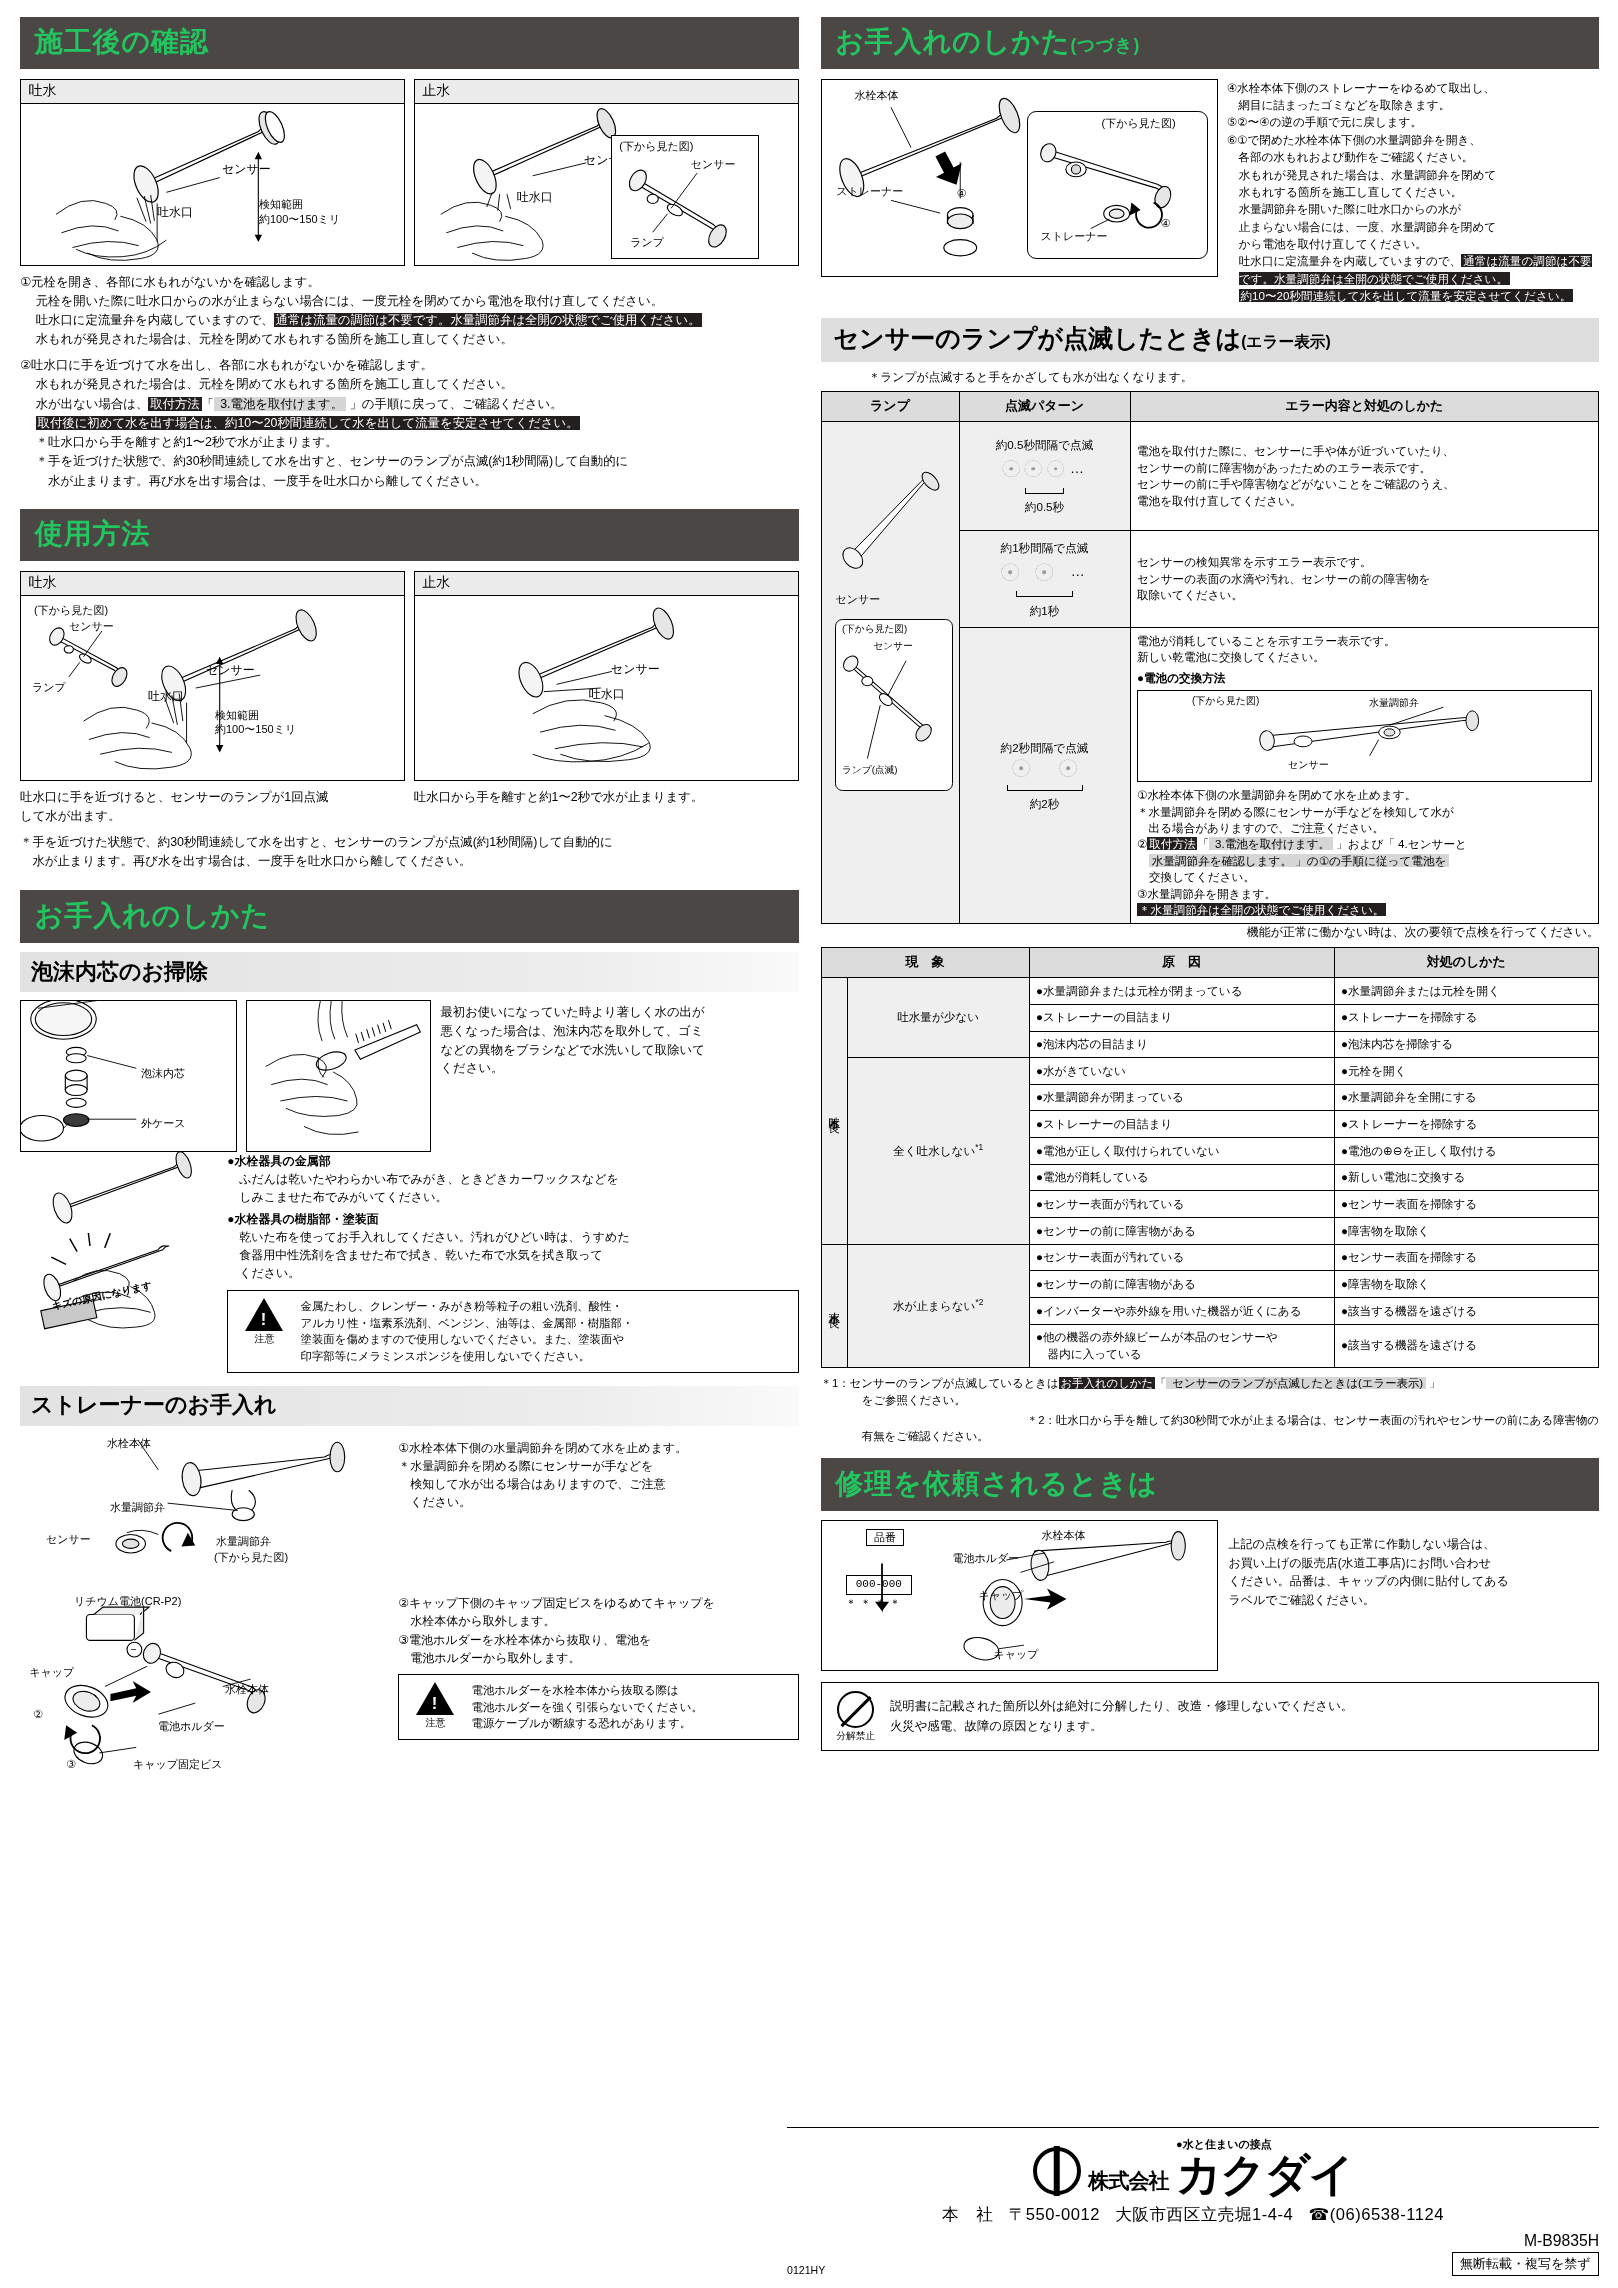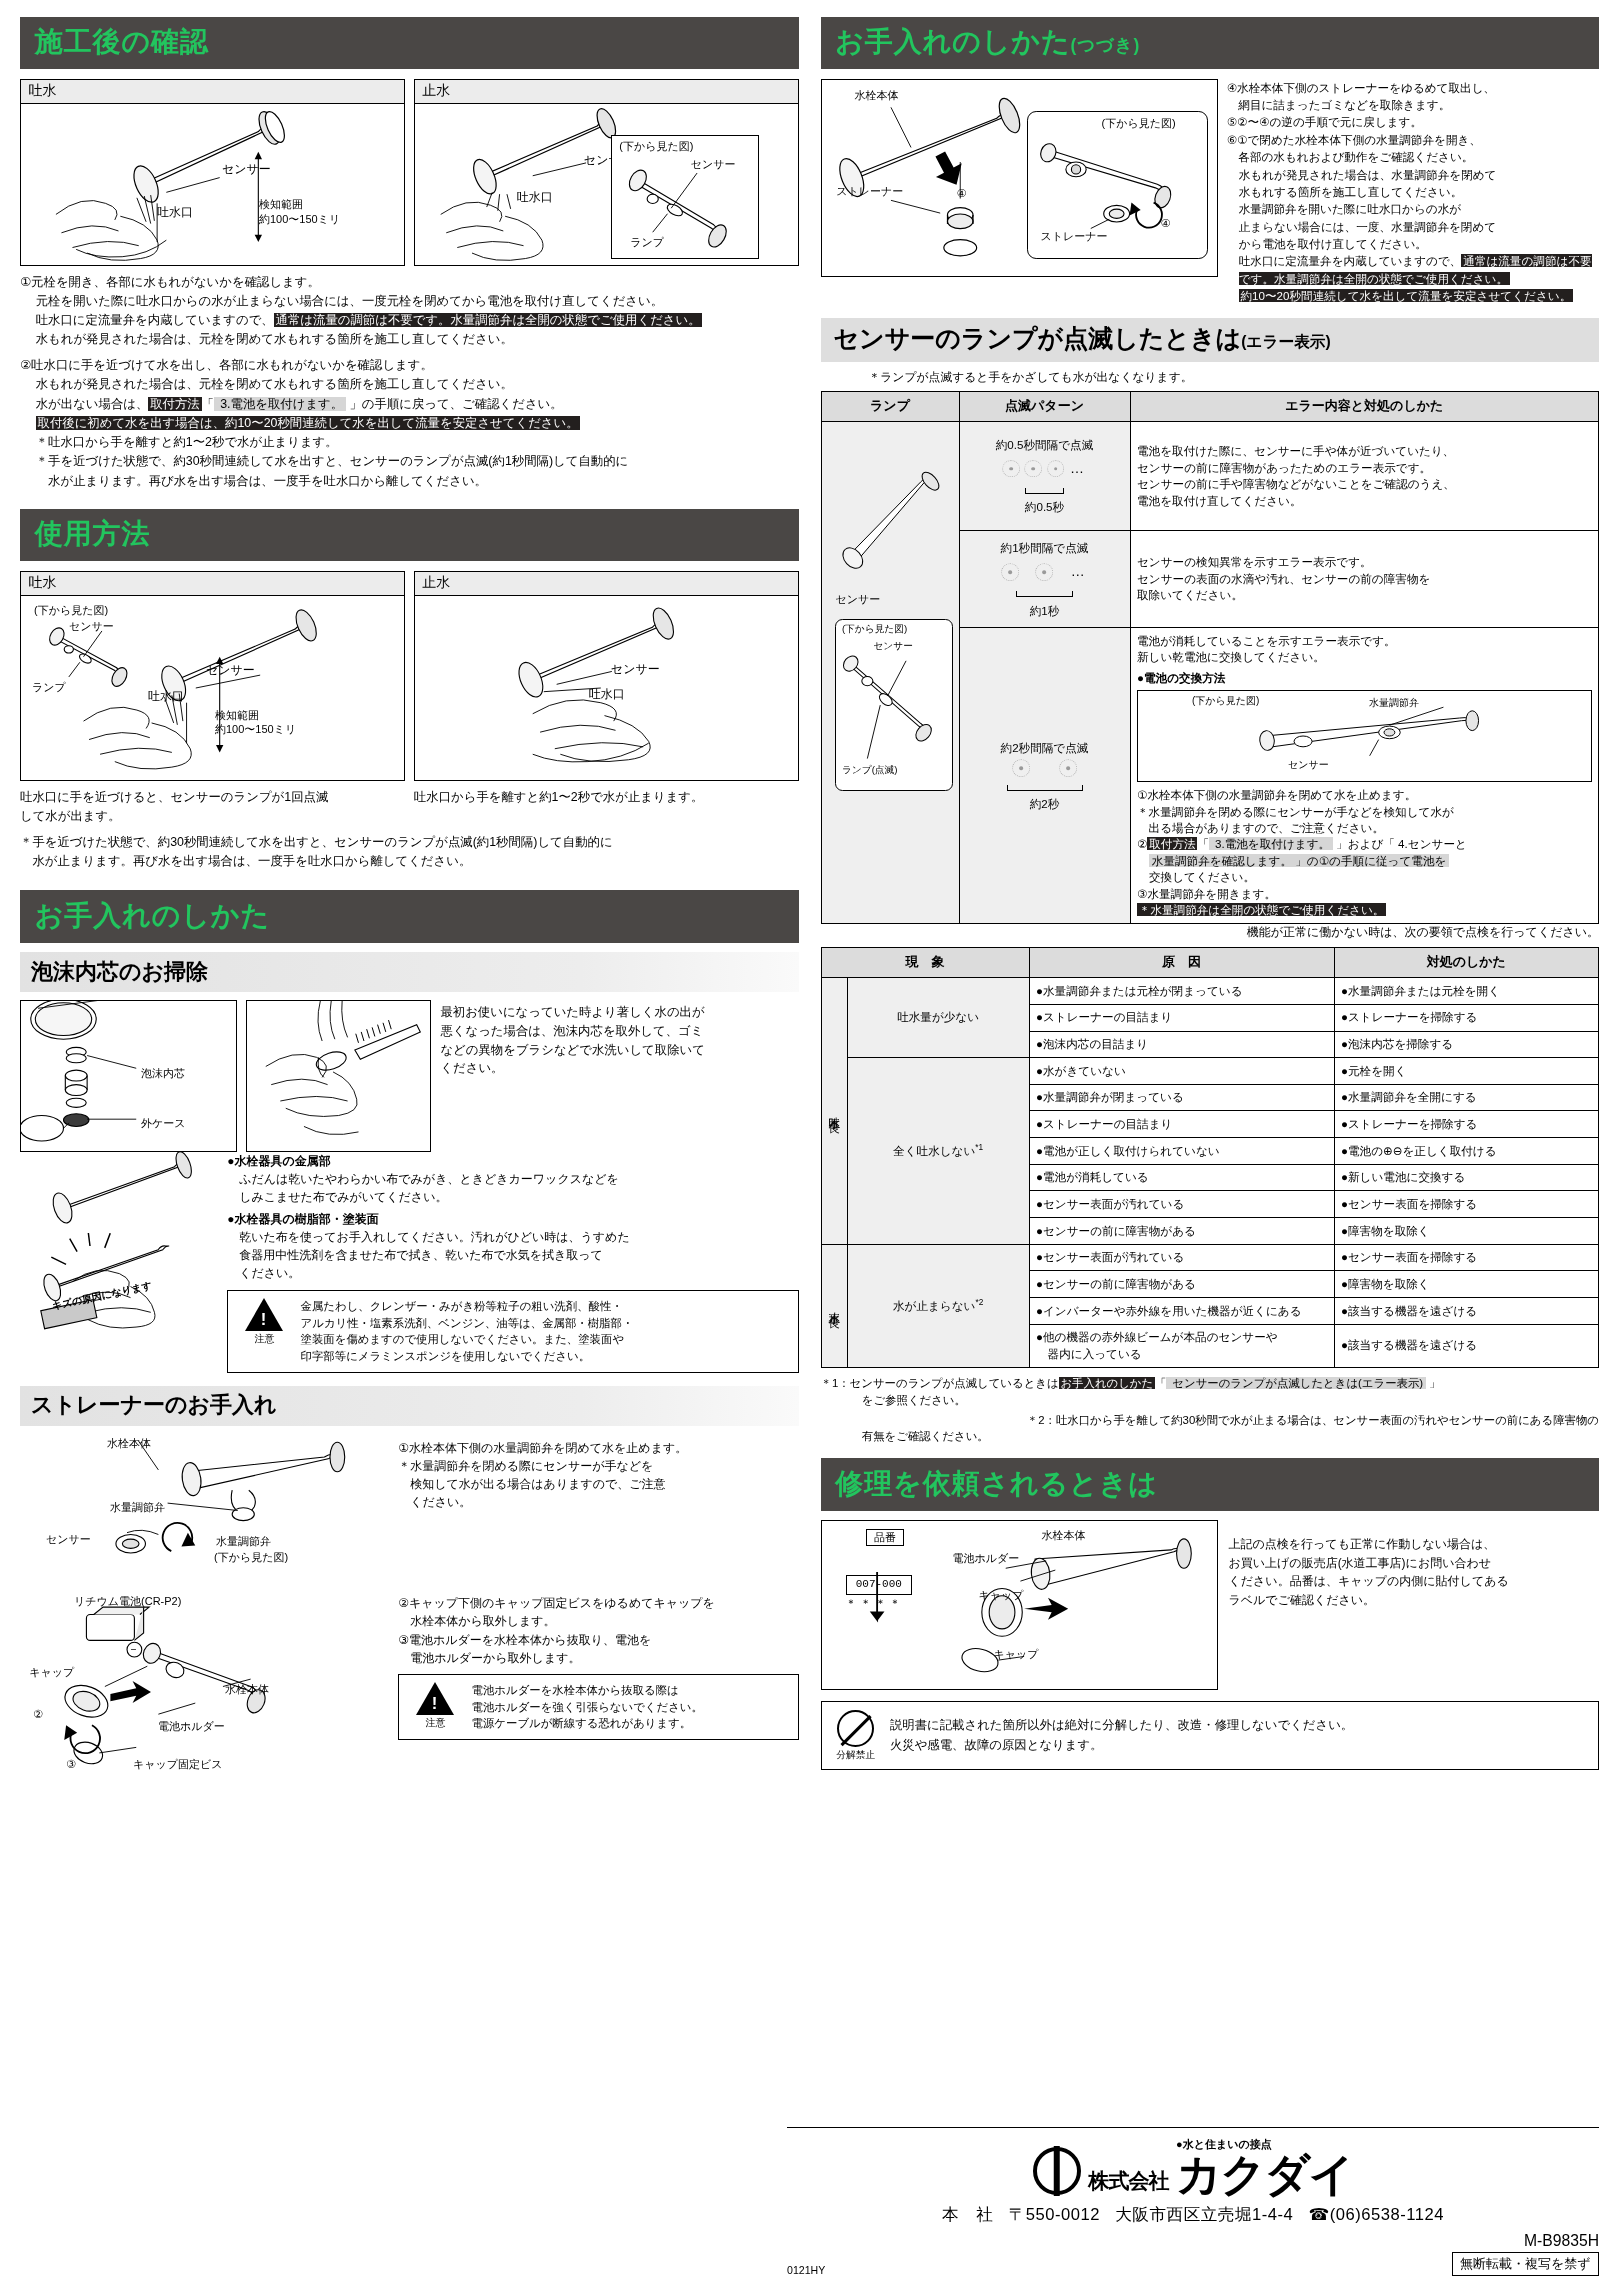--- a/index.html
+++ b/index.html
@@ -765,23 +765,23 @@
 
   <p class="fn"><span>＊1：センサーのランプが点滅しているときは</span><span class="inv">お手入れのしかた</span><span>「</span><span class="boxg"> センサーのランプが点滅したときは(エラー表示)</span><span> 」</span></p>
   <p style="font-size:11.4px; line-height:1.48; padding-left:18.5px;">　　をご参照ください。</p>
   <p class="fn" style="margin-top:2.8px;text-align:right;">＊2：吐水口から手を離して約30秒間で水が止まる場合は、センサー表面の汚れやセンサーの前にある障害物の</p>
   <p style="font-size:11.4px; line-height:1.48; padding-left:18.5px;">　　有無をご確認ください。</p>
 
   <div class="h-dark" style="margin-top:13px;">修理を依頼されるときは</div>
 
   <div style="display:flex; gap:11px;">
     <div style="width:397px;">
-      <div style="border:1.2px solid #000; height:170px; position:relative;">
+      <div style="border:1.2px solid #000; height:151px; position:relative;">
         <span class="lbl2" style="left:44px; top:7.4px; border:1.1px solid #000; padding:0.9px 7.4px;">品番</span>
-        <span class="lbl2" style="left:24px; top:54px; border:1.1px solid #000; padding:1.8px 9.2px; font-family:'Liberation Mono',monospace;">007-000</span>
+        <span class="lbl2" style="left:24px; top:54px; border:1.1px solid #000; padding:1.8px 9.2px; font-family:'Liberation Mono',monospace;">000-000</span>
         <span class="lbl2" style="left:24px; top:76px; letter-spacing:3.7px;">＊＊＊＊</span>
         <span class="lbl2" style="left:220px; top:7.4px;">水栓本体</span>
         <span class="lbl2" style="left:131px; top:31px;">電池ホルダー</span>
         <span class="lbl2" style="left:157px; top:68px;">キャップ</span>
         <span class="lbl2" style="left:172px; top:127px;">キャップ</span>
         <svg class="fg" width="100%" height="100%" viewBox="0 0 430 168">
           <g fill="none" stroke="#000" stroke-width="1.2">
             <path d="M46 46 L46 104 l14 10 l0 -74 z" fill="none" stroke="none"></path>
             <path d="M60 48 L60 100 l-6 -8 l12 0 l-6 8" fill="#000" stroke="#000" stroke-width="2"></path>
             <path d="M232 34 L380 24 a16 20 0 0 1 12 0 l3 2 a16 20 0 0 0 -12 0 L244 62 a14 16 0 0 1 -12 -16 z" fill="#fff"></path>

